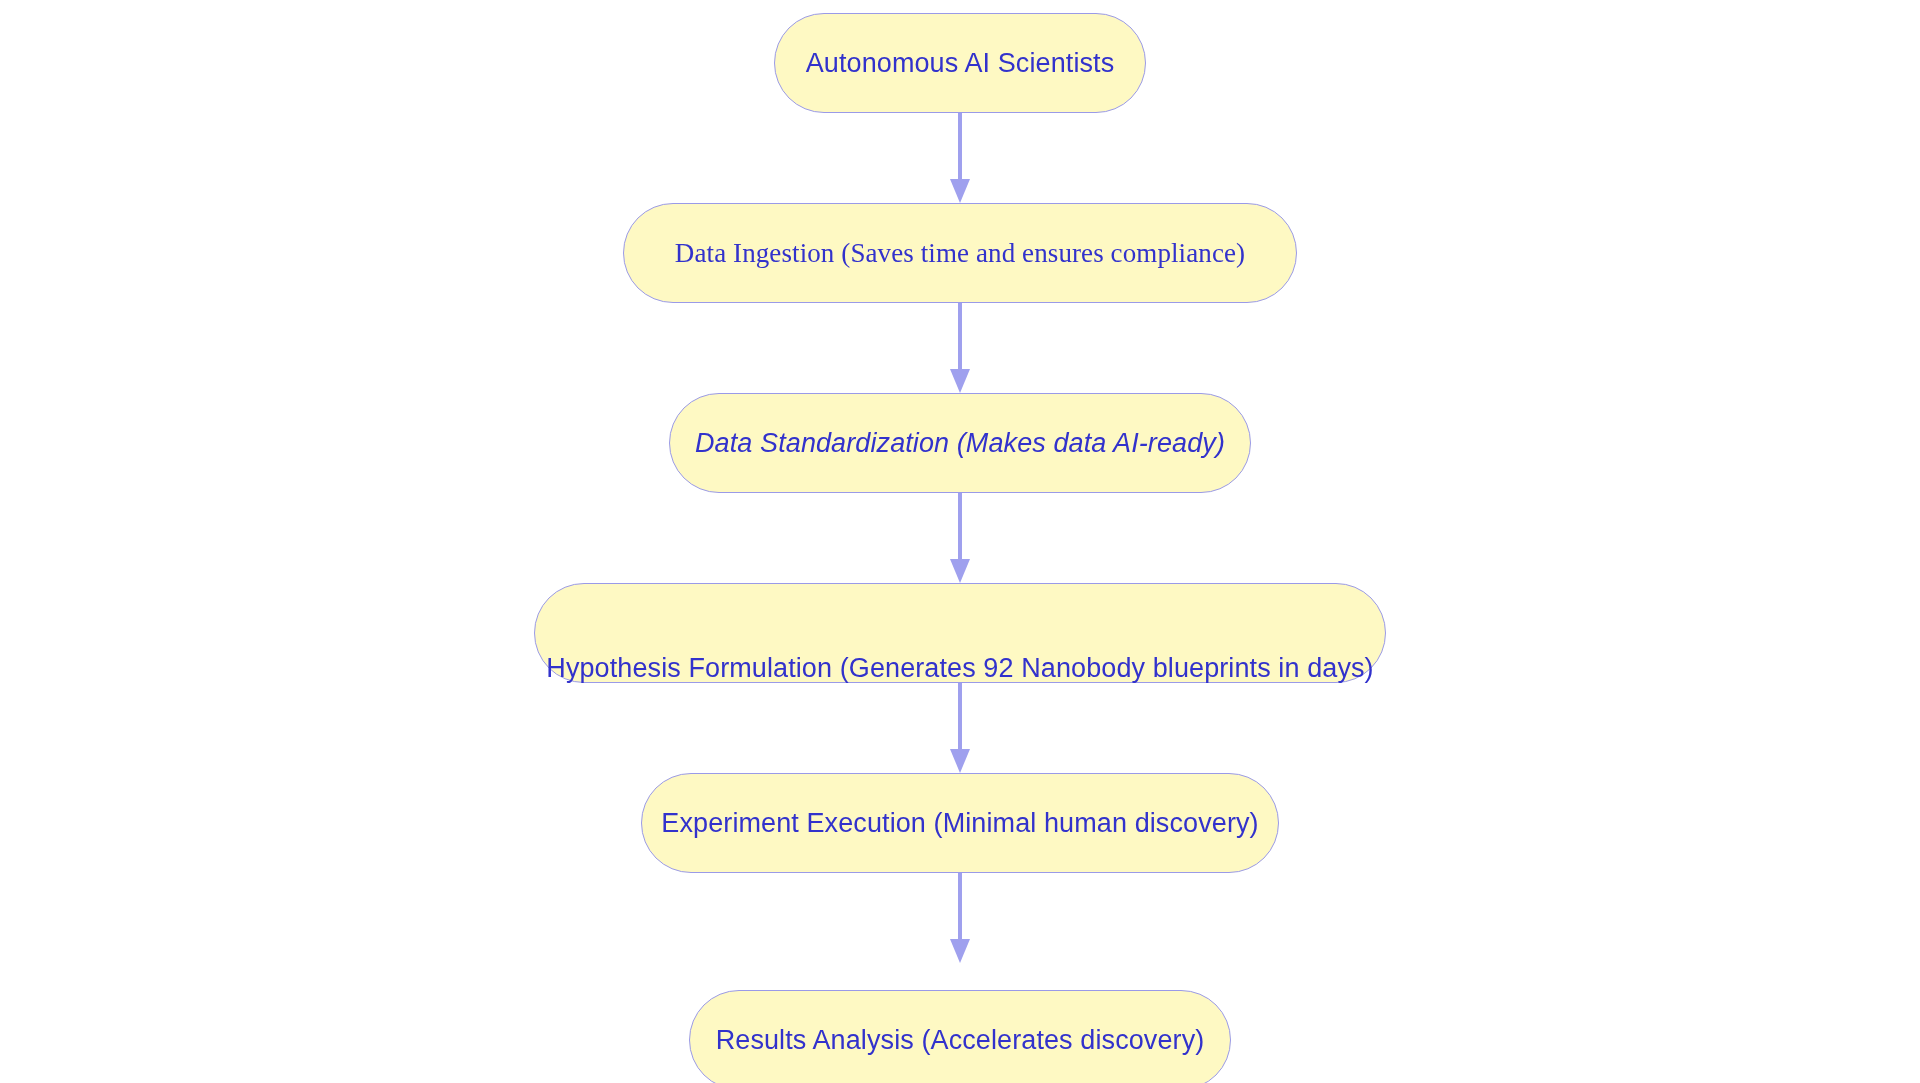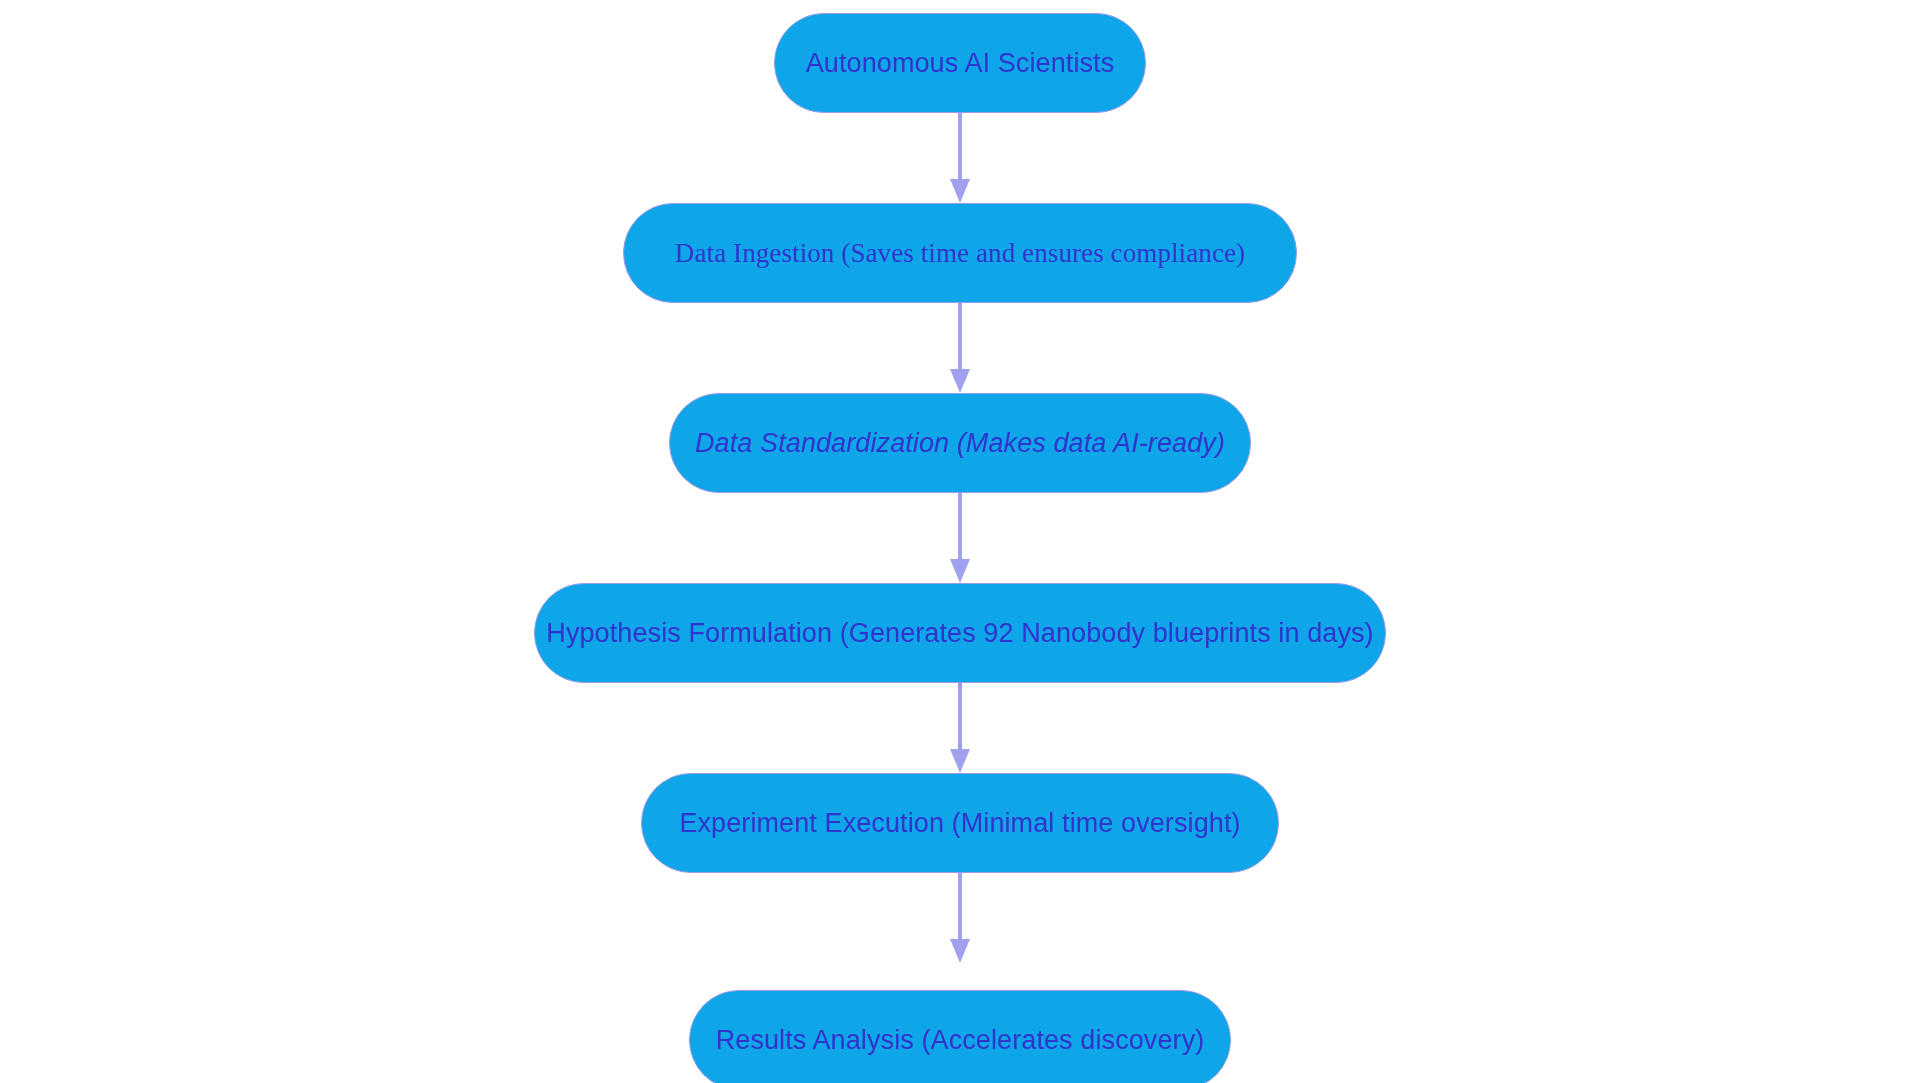--- a/index.html
+++ b/index.html
@@ -28,21 +28,21 @@
     width: 1920px;
     height: 1083px;
     display: flex;
     flex-direction: column;
     align-items: center;
   }
 
   .flow-node {
     box-sizing: border-box;
     height: 100px;
-    background: #0ea5e9;
+    background: #fef9c3;
     border: 1.6px solid #9a9ae8;
     border-radius: 50px;
     display: flex;
     align-items: center;
     justify-content: center;
     color: #3232cc;
     font-size: 27px;
     font-weight: 400;
     letter-spacing: 0.1px;
     white-space: nowrap;
@@ -66,21 +66,21 @@
     display: block;
     width: 26px;
     height: 90px;
     overflow: visible;
   }
 
   
   .node-w-0 { width: 372px; }
   .node-w-1 { width: 674px; font-family: Liberation Serif, serif; }
   .node-w-2 { width: 582px; font-style: italic; }
-  .node-w-3 { width: 852px; }
+  .node-w-3 { width: 852px; align-items: flex-end; }
   .node-w-4 { width: 638px; }
   .node-w-5 { width: 542px; margin-top: 27px; }
 
   .spacer-top { flex: 0 0 auto; height: 13px; }
 </style>
 </head>
 <body>
 
 <div id="flowchart-canvas">
   <div class="flow-column">
@@ -125,21 +125,21 @@
     </div>
 
     <div class="flow-edge">
       <svg viewBox="0 0 26 90" xmlns="http://www.w3.org/2000/svg" aria-hidden="true">
         <line x1="13" y1="0" x2="13" y2="68" stroke="#9fa0ee" stroke-width="4"></line>
         <polygon points="3,66 23,66 13,90" fill="#9fa0ee"></polygon>
       </svg>
     </div>
 
     <div class="flow-node node-w-4">
-      <span class="flow-node-label">Experiment Execution (Minimal time oversight)</span>
+      <span class="flow-node-label">Experiment Execution (Minimal human discovery)</span>
     </div>
 
     <div class="flow-edge">
       <svg viewBox="0 0 26 90" xmlns="http://www.w3.org/2000/svg" aria-hidden="true">
         <line x1="13" y1="0" x2="13" y2="68" stroke="#9fa0ee" stroke-width="4"></line>
         <polygon points="3,66 23,66 13,90" fill="#9fa0ee"></polygon>
       </svg>
     </div>
 
     <div class="flow-node node-w-5">

